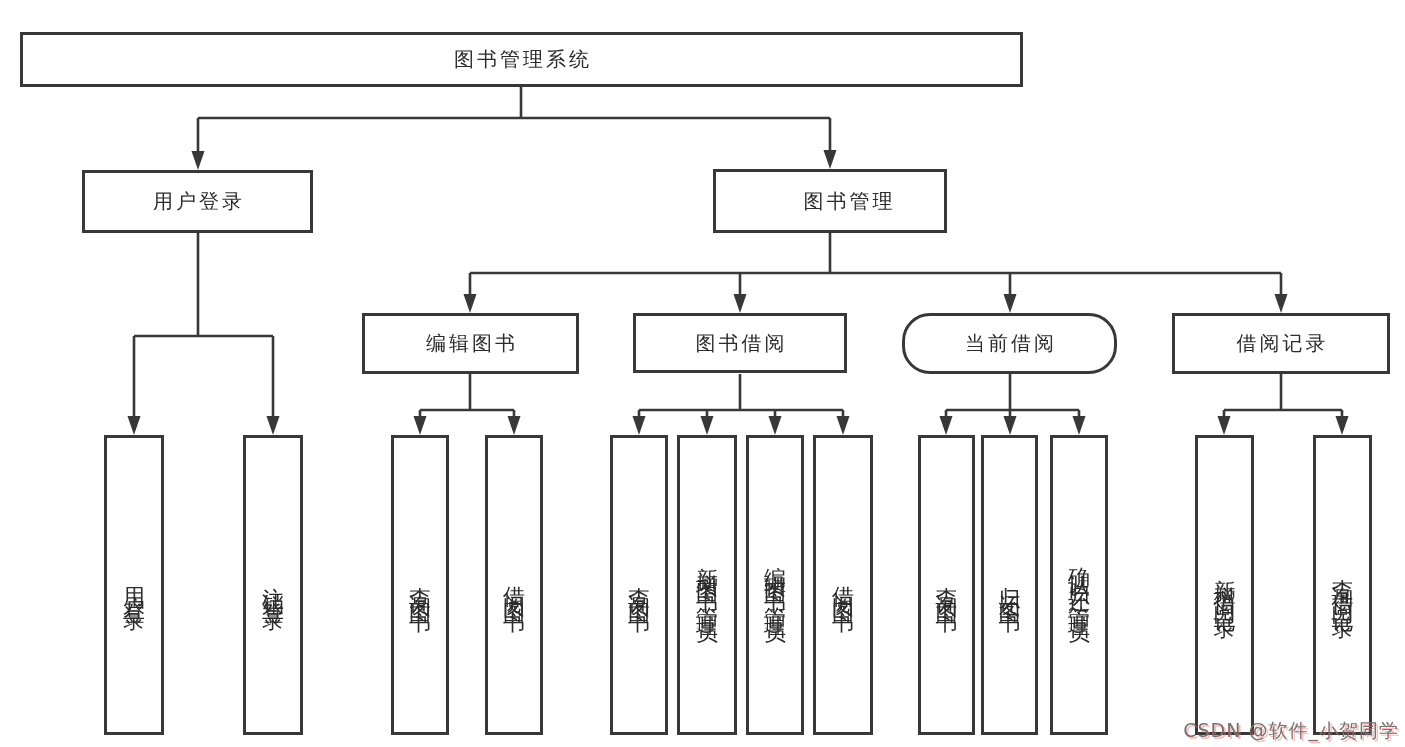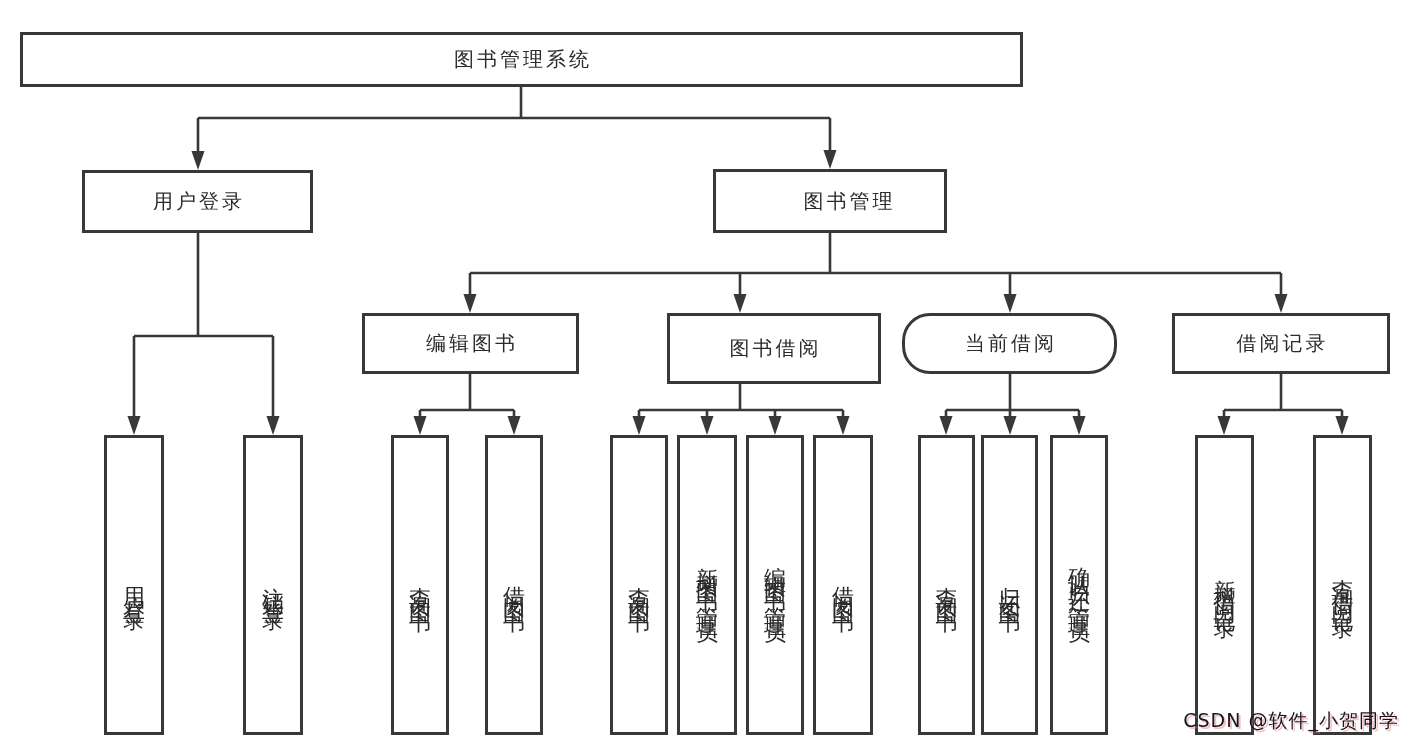--- a/index.html
+++ b/index.html
@@ -26,23 +26,23 @@
   .v-node span {
     writing-mode:vertical-rl;
     text-orientation:upright;
     font-size:22px;
     letter-spacing:8px;
     line-height:1;
     color:#2b2b2b;
   }
   .watermark {
     position:absolute;
-    right:6px; bottom:13px;
+    right:6px; bottom:3px;
     font-size:19px;
-    color:#0f172a;
+    color:#737373;
     text-shadow:2px 2px 0 rgba(252,100,90,0.45);
     letter-spacing:1px;
     z-index:3;
     white-space:nowrap;
   }
 </style>
 </head>
 <body>
 
 <div class="canvas">
@@ -119,21 +119,21 @@
       <polygon points="1335.5,416 1348.5,416 1342,435"></polygon>
     </g>
   </svg>
 
   <div class="node h-node" style="left:20px; top:12px; width:1003px; height:55px;margin-top:20px;">图书管理系统</div>
 
   <div class="node h-node" style="left:82px; top:170px; width:231px; height:63px;">用户登录</div>
   <div class="node h-node" style="left:713px; top:169px; width:234px; height:64px;padding-left:36px;">图书管理</div>
 
   <div class="node h-node" style="left:362px; top:313px; width:217px; height:61px;">编辑图书</div>
-  <div class="node h-node" style="left:667px; top:313px; width:214px; height:71px;">图书借阅</div>
+  <div class="node h-node" style="left:633px; top:313px; width:214px; height:60px;">图书借阅</div>
   <div class="node h-node" style="left:902px; top:313px; width:215px; height:61px;border-radius:28px;">当前借阅</div>
   <div class="node h-node" style="left:1172px; top:313px; width:218px; height:61px;">借阅记录</div>
 
   <div class="node v-node" style="left:104px; top:435px; width:60px; height:300px;">
     <span>用户登录</span>
   </div>
   <div class="node v-node" style="left:243px; top:435px; width:60px; height:300px;">
     <span>注销登录</span>
   </div>
 

